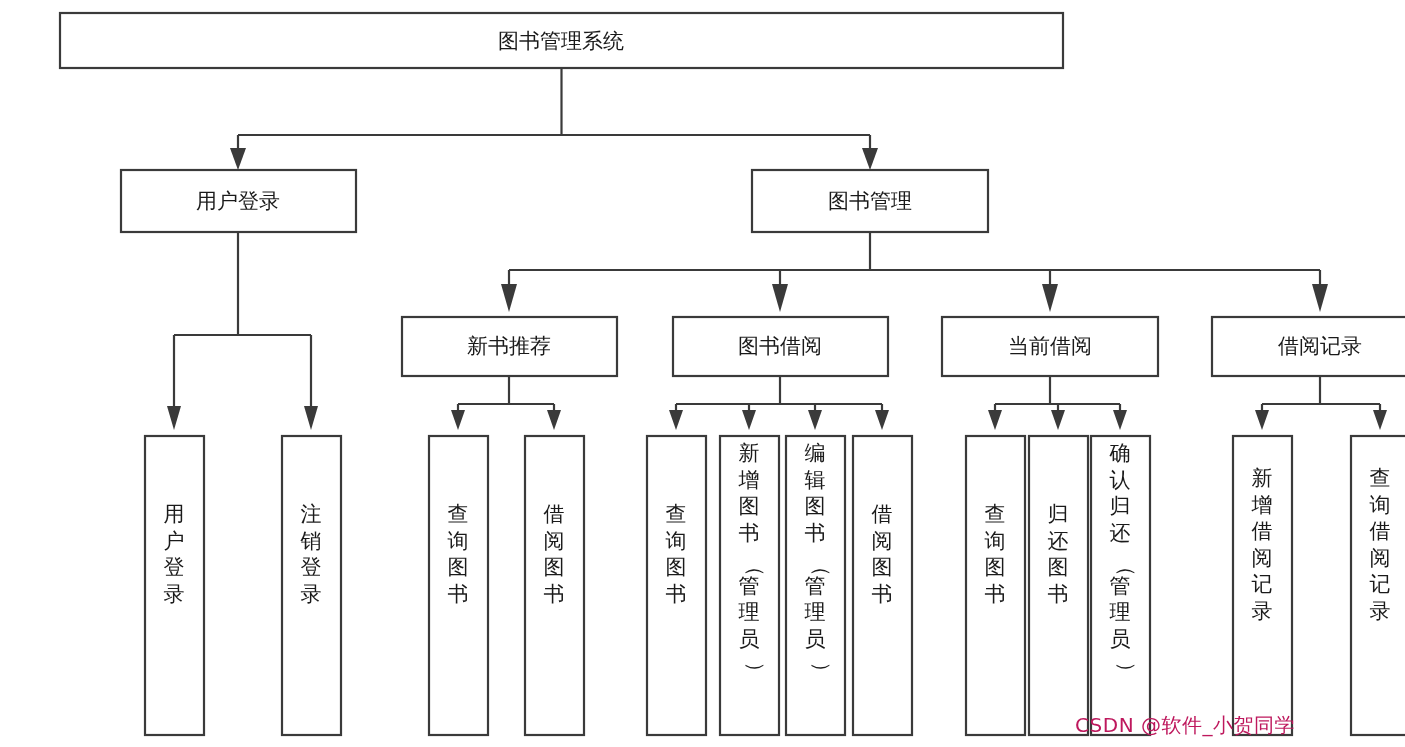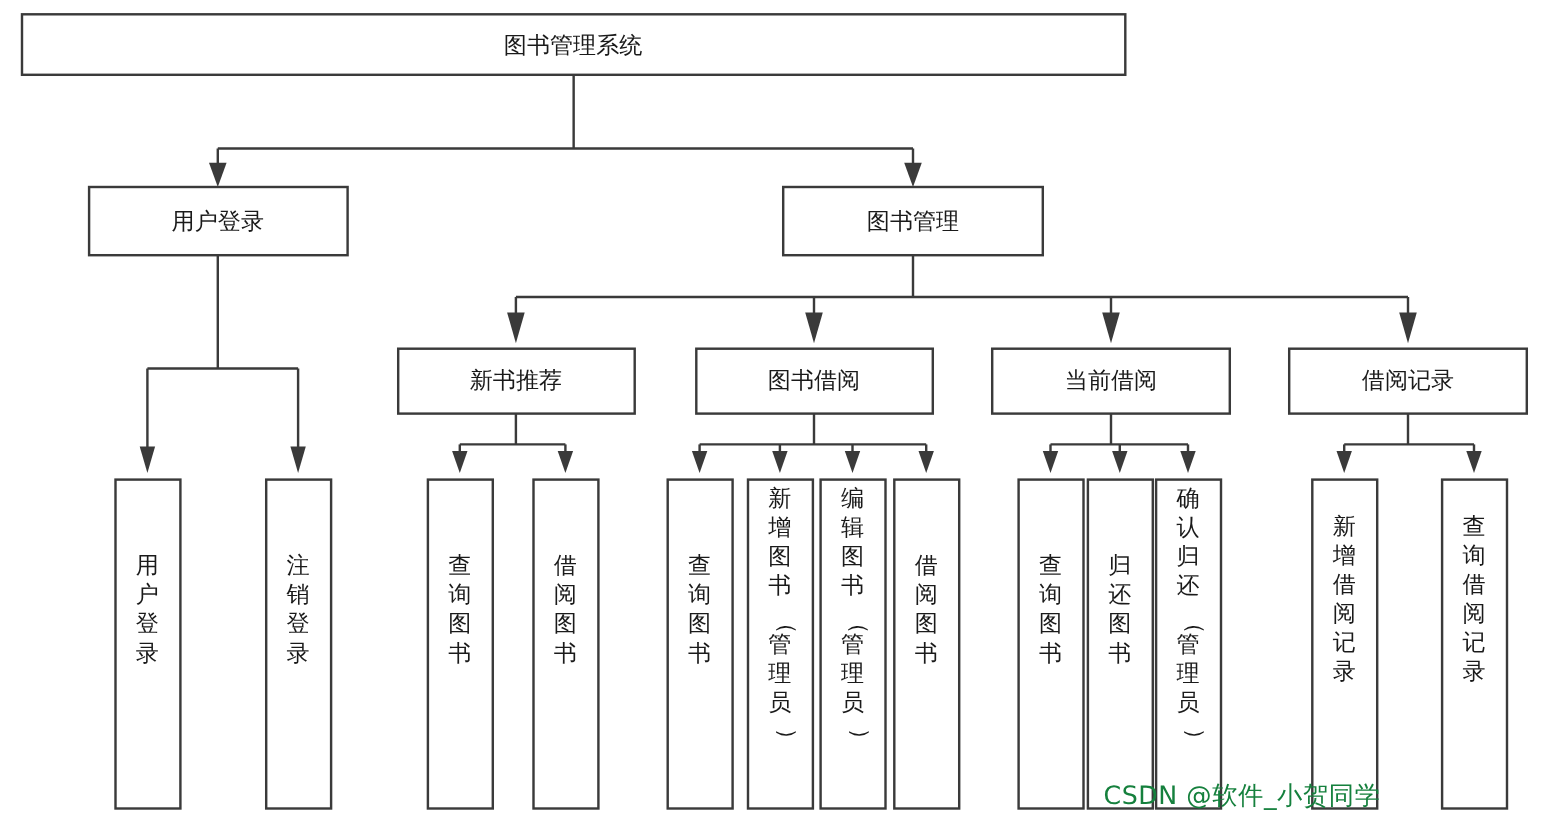--- a/index.html
+++ b/index.html
@@ -13,20 +13,21 @@
     height: 747px;
     font-family: "DejaVu Sans", "Liberation Sans", sans-serif;
     overflow: hidden;
     position: relative;
   }
   #diagram-root {
     position: relative;
     width: 1263px;
     height: 747px;
     background: #ffffff;
+    margin-left: 40px;
   }
   svg#flowchart {
     position: absolute;
     left: 0;
     top: 0;
     width: 1405px;
     height: 747px;
     display: block;
   }
   .node-rect {
@@ -56,22 +57,22 @@
     font-family: "DejaVu Sans", "Liberation Sans", sans-serif;
     font-size: 21px;
     fill: #1a1a1a;
     text-anchor: middle;
   }
   .watermark {
     position: absolute;
     right: 8px;
     bottom: 8px;
     font-family: "DejaVu Sans", "Liberation Sans", sans-serif;
-    font-size: 23px;
-    color: #15803d;
+    font-size: 20px;
+    color: #be185d;
     letter-spacing: 0.5px;
     white-space: nowrap;
     pointer-events: none;
     user-select: none;
   }
 </style>
 </head>
 <body>
 
 <div id="diagram-root">

